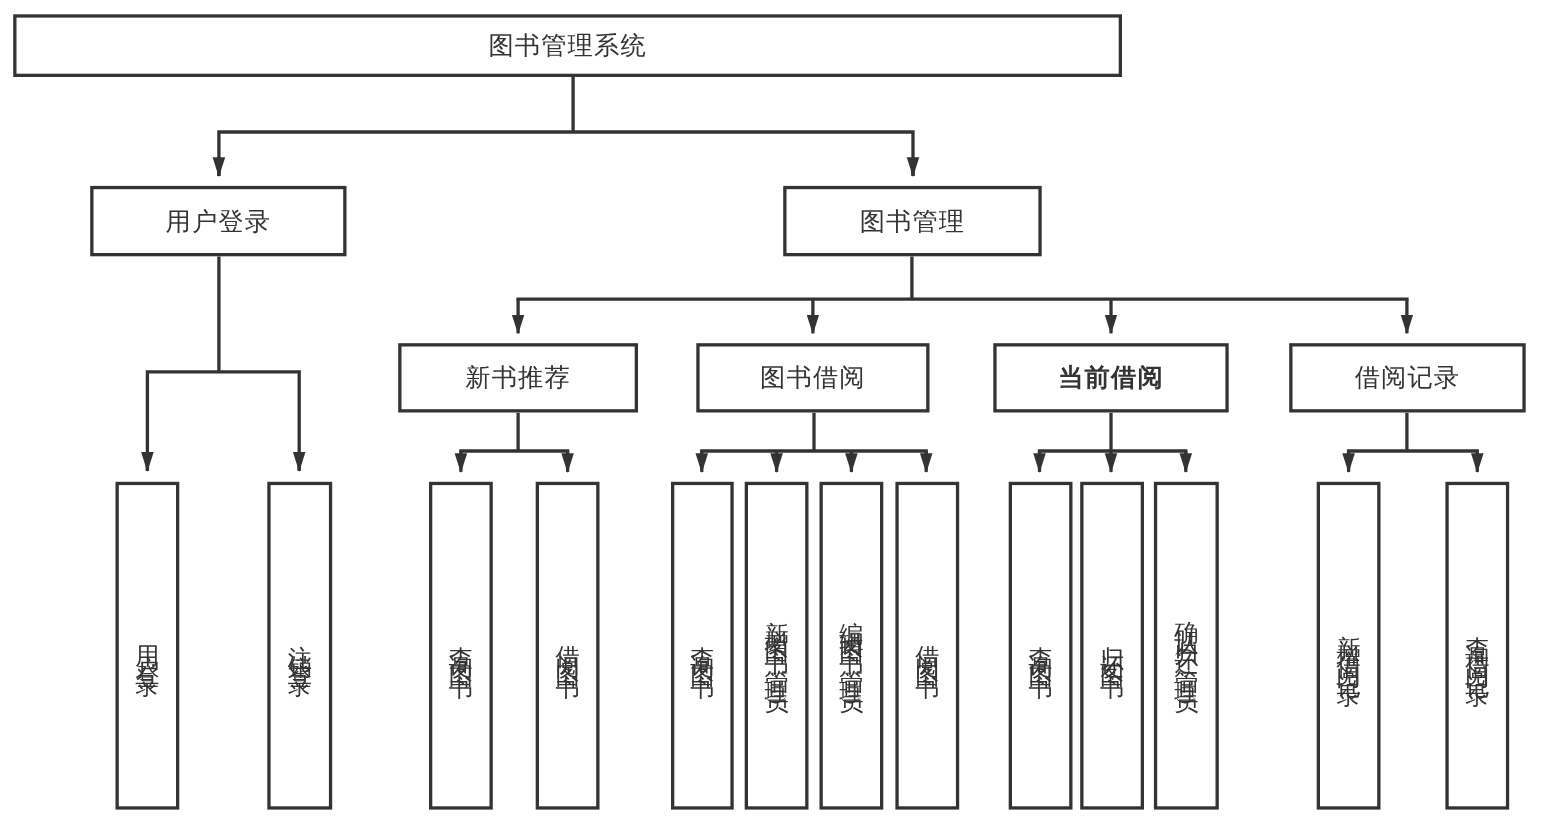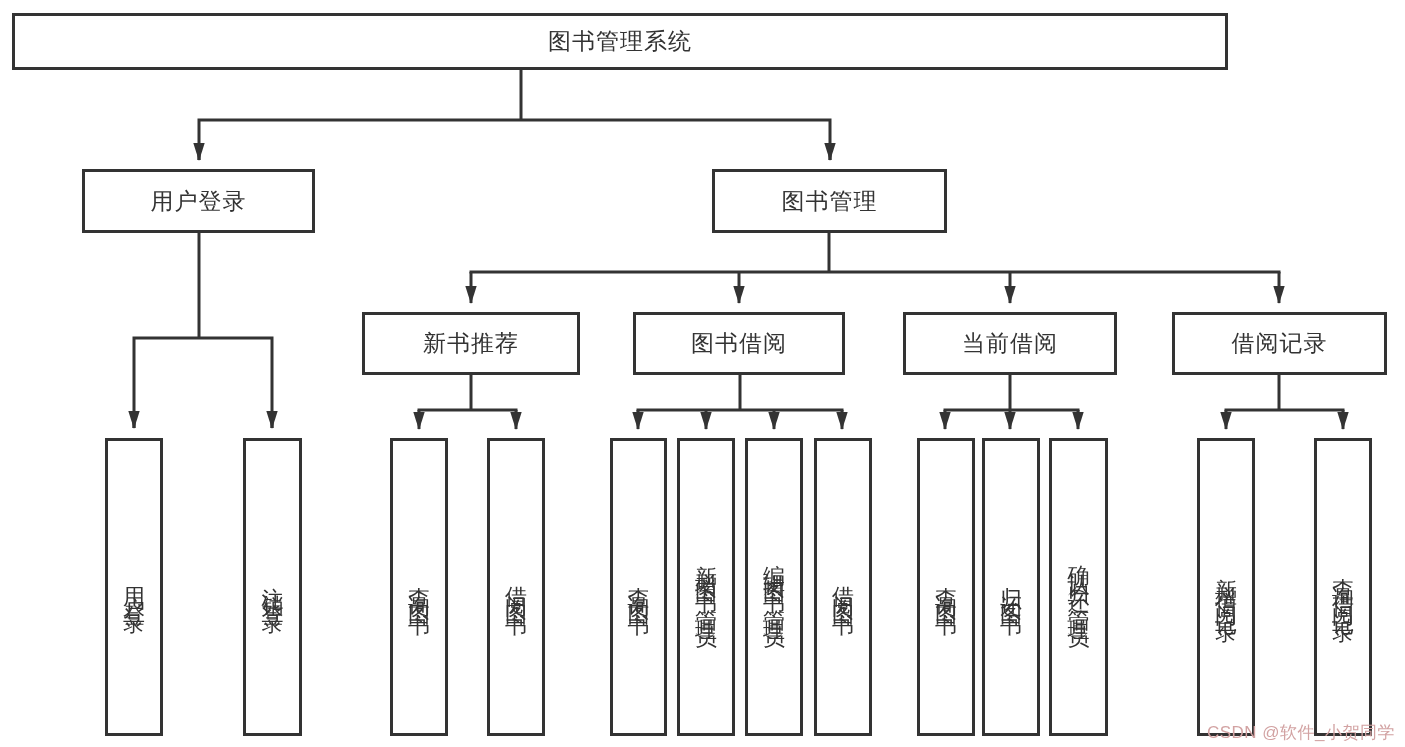--- a/index.html
+++ b/index.html
@@ -13,26 +13,26 @@
     border:3px solid #333333;display:flex;align-items:center;justify-content:center;
     text-align:center;z-index:2;
   }
   .h-label{font-size:23px;letter-spacing:1px;color:#333333;white-space:nowrap;}
   .leaf{top:438px;height:298px;}
   .v-label{
     writing-mode:vertical-rl;text-orientation:mixed;
     font-size:22px;letter-spacing:9px;line-height:1;color:#333333;
   }
   
-  .p-root{left:12px;top:13px;width:1216px;height:57px;}
+  .p-root{left:12px;top:13px;width:1008px;height:57px;}
   .p-user{left:82px;top:169px;width:233px;height:64px;}
   .p-book{left:712px;top:169px;width:235px;height:64px;text-align:right;}
   .p-l3a{left:362px;top:312px;width:218px;height:63px;}
   .p-l3b{left:633px;top:312px;width:212px;height:63px;}
-  .p-l3c{left:903px;top:312px;width:214px;height:63px;}
+  .p-l3c{left:903px;top:312px;width:214px;height:63px;font-weight:bold;}
   .p-l3d{left:1172px;top:312px;width:215px;height:63px;}
   .p-lf1{left:105px;width:58px;}
   .p-lf2{left:243px;width:59px;}
   .p-lf3{left:390px;width:58px;}
   .p-lf4{left:487px;width:58px;}
   .p-lf5{left:610px;width:57px;}
   .p-lf6{left:677px;width:58px;}
   .p-lf7{left:745px;width:58px;}
   .p-lf8{left:814px;width:58px;}
   .p-lf9{left:917px;width:58px;}
@@ -161,15 +161,14 @@
     <span class="v-label">确认归还（管理员）</span>
   </div>
 
   <div class="node leaf p-lf12">
     <span class="v-label">新增借阅记录</span>
   </div>
   <div class="node leaf p-lf13">
     <span class="v-label">查询借阅记录</span>
   </div>
 
-  <div class="watermark">CSDN @软件_小贺同学</div>
 
 </div>
 
 </body></html>

